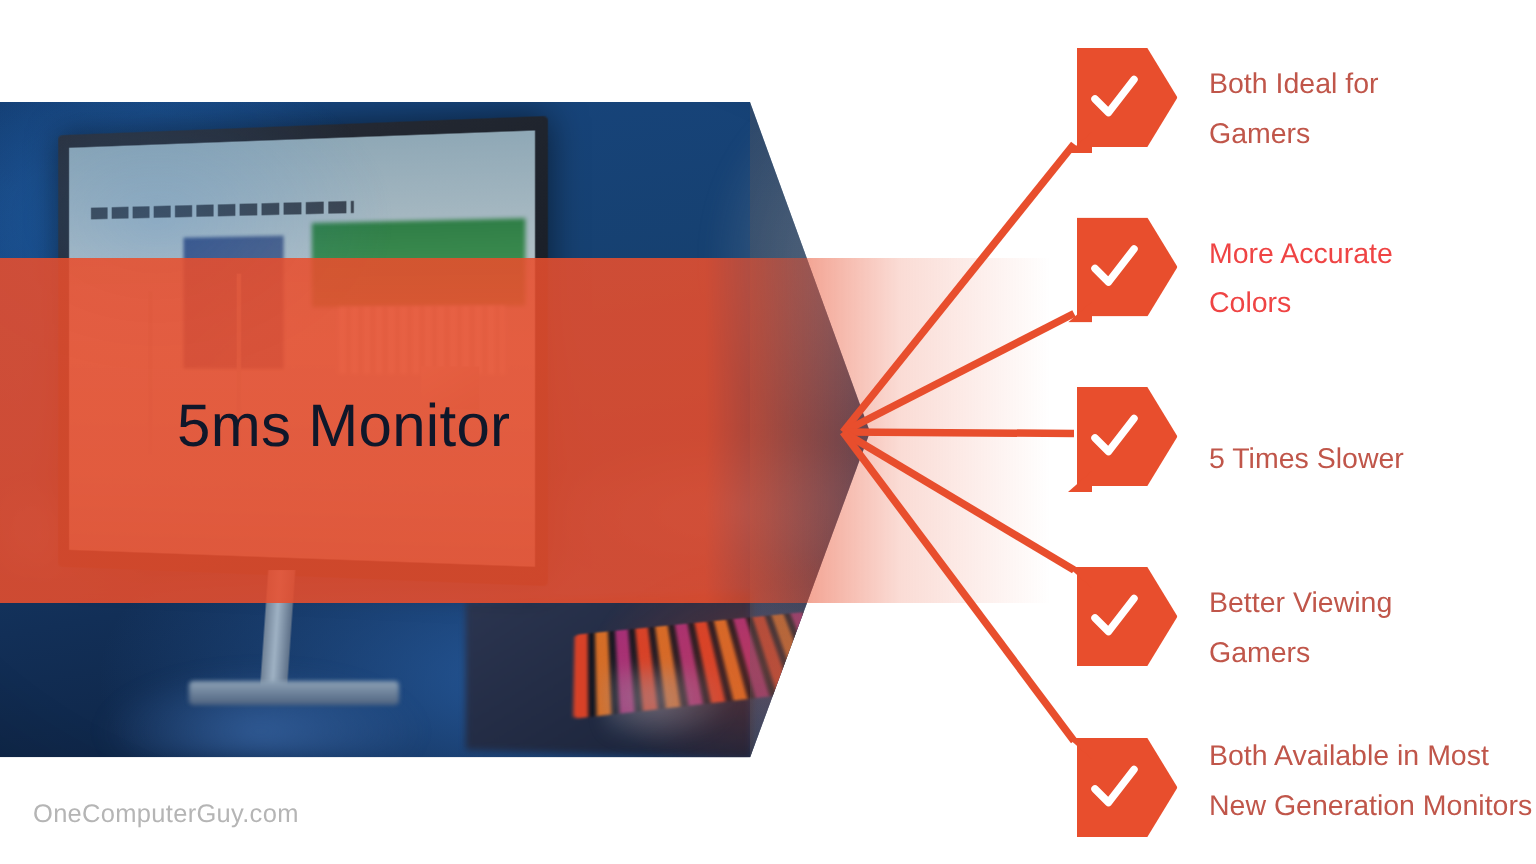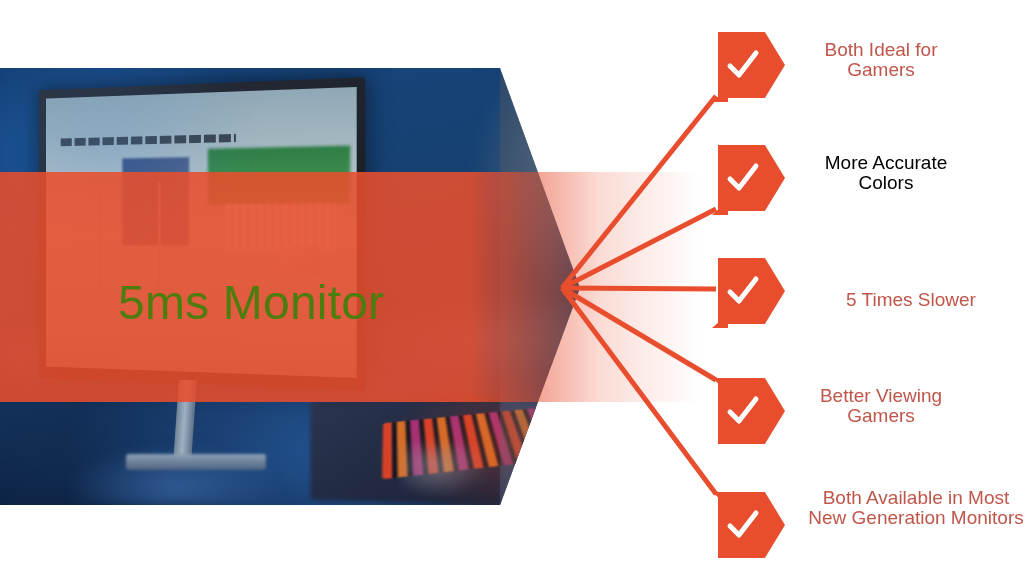--- a/index.html
+++ b/index.html
@@ -173,26 +173,25 @@
     background: linear-gradient(90deg,
       rgba(232,78,45,0.88) 0px,
       rgba(232,78,45,0.88) 470px,
       rgba(232,78,45,0.55) 530px,
       rgba(232,78,45,0.20) 600px,
       rgba(232,78,45,0.00) 700px);
   }
   #title {
     position: absolute;
     left: 118px; top: 262px;
-    color: #4d7c0f;
-    font-size: 48px;
+    color: #0f172a;
+    font-size: 40px;
     font-weight: 400;
     letter-spacing: 0.2px;
     white-space: nowrap;
-    margin-top: 13px;
   }
 
   
   #lines { position: absolute; left: 0; top: 0; width: 1024px; height: 576px; }
 
   
   .item { position: absolute; left: 712px; }
   .badge-wrap { position: absolute; left: 0; top: 0; width: 78px; height: 72px; }
   .badge {
     position: absolute;
@@ -215,23 +214,22 @@
   }
   .check {
     position: absolute;
     left: 14px; top: 16px;
     width: 34px; height: 34px;
   }
   .label {
     position: absolute;
     left: 94px;
     font-size: 19px;
-    line-height: 20px;
+    line-height: 33px;
     font-weight: 400;
-    text-align: center;
   }
 
   #watermark {
     position: absolute;
     left: 22px; top: 533px;
     font-size: 17px;
     letter-spacing: 0.2px;
   }
 </style>
 </head>
@@ -294,21 +292,21 @@
   </div>
 
   <div class="item" style="top:145px;">
     <div class="badge-wrap">
       <div class="badge" style="background:#E84E2D;"></div>
       <div class="badge-tail tail-bottom" style="background:#E84E2D;"></div>
       <svg class="check" viewBox="0 0 34 34" xmlns="http://www.w3.org/2000/svg">
         <path d="M4 18 L13 27 L30 5" stroke="#FFFFFF" stroke-width="5" fill="none" stroke-linecap="round" stroke-linejoin="round"></path>
       </svg>
     </div>
-    <div class="label" style="top:8px; width:160px; color:#000000;">More Accurate Colors</div>
+    <div class="label" style="top:8px; width:160px; color:#ef4444;">More Accurate Colors</div>
   </div>
 
   <div class="item" style="top:258px;">
     <div class="badge-wrap">
       <div class="badge" style="background:#E84E2D;"></div>
       <div class="badge-tail tail-bottom" style="background:#E84E2D;"></div>
       <svg class="check" viewBox="0 0 34 34" xmlns="http://www.w3.org/2000/svg">
         <path d="M4 18 L13 27 L30 5" stroke="#FFFFFF" stroke-width="5" fill="none" stroke-linecap="round" stroke-linejoin="round"></path>
       </svg>
     </div>
@@ -330,14 +328,15 @@
     <div class="badge-wrap">
       <div class="badge" style="background:#E84E2D;"></div>
       <div class="badge-tail tail-top" style="background:#E84E2D;"></div>
       <svg class="check" viewBox="0 0 34 34" xmlns="http://www.w3.org/2000/svg">
         <path d="M4 18 L13 27 L30 5" stroke="#FFFFFF" stroke-width="5" fill="none" stroke-linecap="round" stroke-linejoin="round"></path>
       </svg>
     </div>
     <div class="label" style="top:-4px; width:220px; color:#C0564A;">Both Available in Most New Generation Monitors</div>
   </div>
 
+  <div id="watermark" style="color:#B5B5B5;">OneComputerGuy.com</div>
 
 </div>
 
 </body></html>

